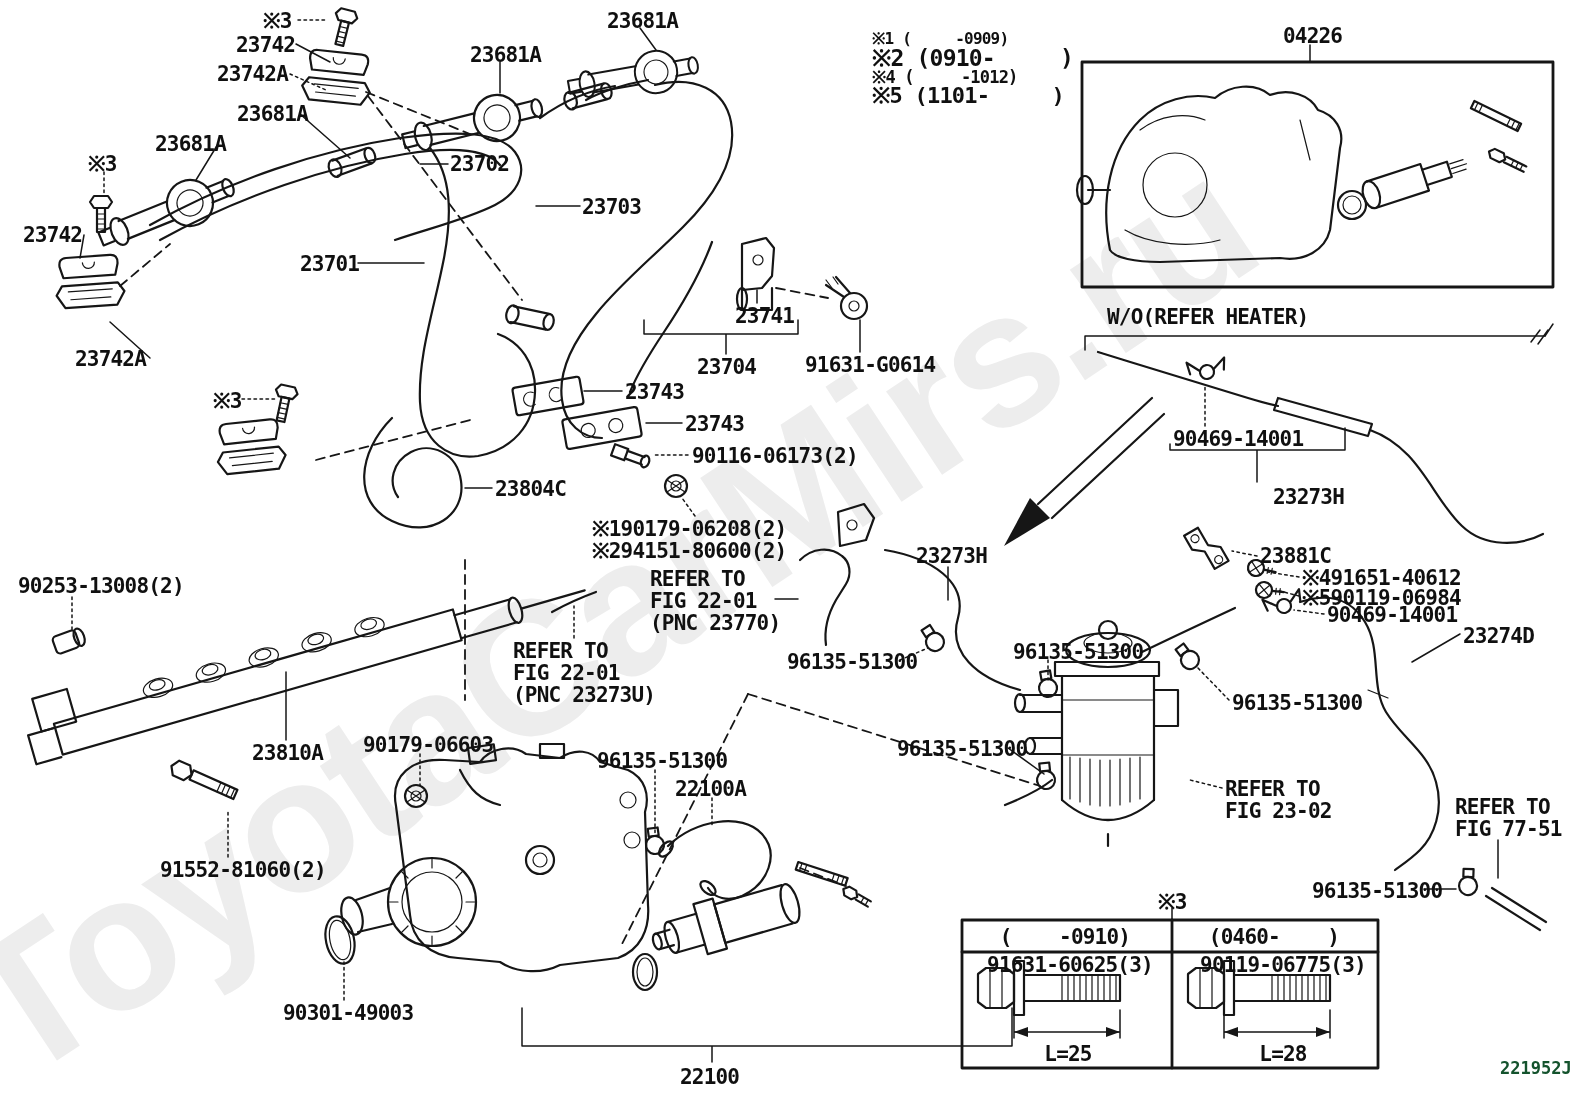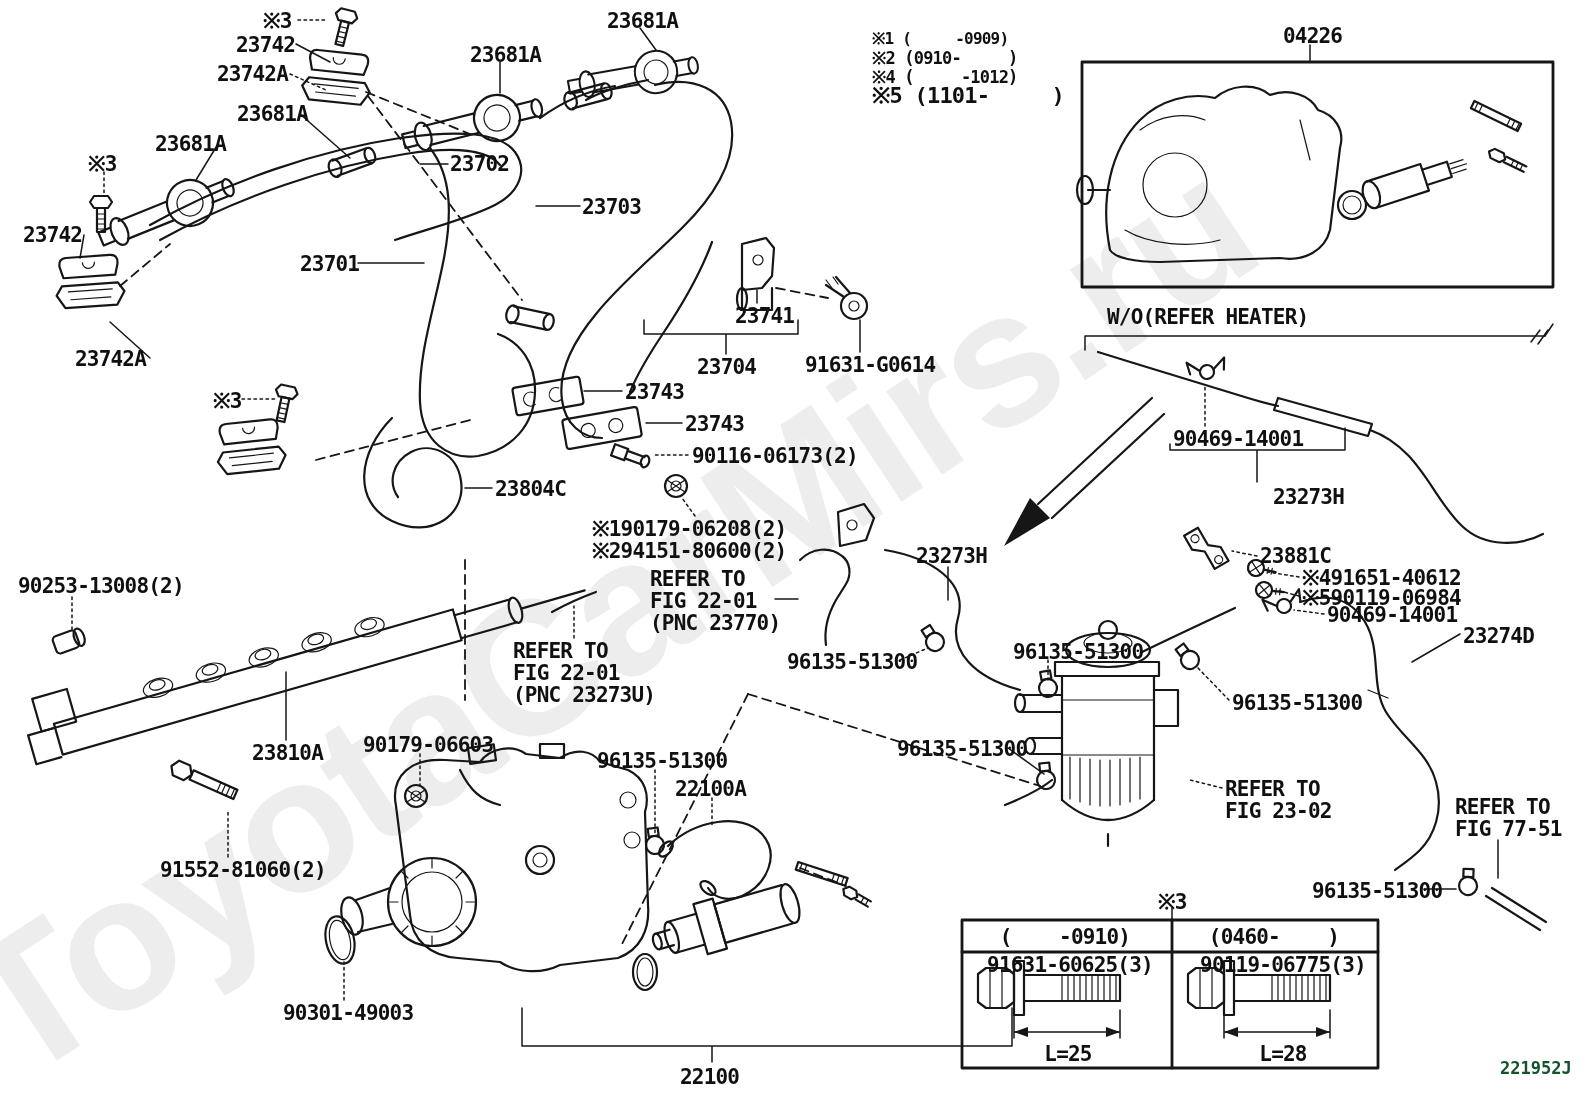--- a/index.html
+++ b/index.html
@@ -430,21 +430,21 @@
 (PNC 23273U)</div>
       <div class="plabel" style="left: 252px; top: 742px;">23810A</div>
       <div class="plabel" style="left: 363px; top: 734px;">90179-06603</div>
       <div class="plabel" style="left: 160px; top: 859px;">91552-81060(2)</div>
       <div class="plabel" style="left: 283px; top: 1002px;">90301-49003</div>
       <div class="plabel" style="left: 597px; top: 750px;">96135-51300</div>
       <div class="plabel" style="left: 675px; top: 778px;">22100A</div>
       <div class="plabel" style="left: 658px; top: 1066px; margin-left: 22px;">22100</div>
       <div class="plabel" style="left: 897px; top: 738px;">96135-51300</div>
       <div class="plabel" style="left: 872px; top: 28px; font-size: 16px;">※1 (     -0909)</div>
-      <div class="plabel" style="left: 872px; top: 47px; font-size: 17px;">※2 (0910-     )</div>
+      <div class="plabel" style="left: 872px; top: 47px; font-size: 23px;">※2 (0910-     )</div>
       <div class="plabel" style="left: 872px; top: 66px; font-size: 17px;">※4 (     -1012)</div>
       <div class="plabel" style="left: 872px; top: 85px; font-size: 22px;">※5 (1101-     )</div>
       <div class="plabel" style="left: 1283px; top: 25px;">04226</div>
       <div class="plabel" style="left: 1107px; top: 306px;">W/O(REFER HEATER)</div>
       <div class="plabel" style="left: 1173px; top: 428px;">90469-14001</div>
       <div class="plabel" style="left: 1273px; top: 486px;">23273H</div>
       <div class="plabel" style="left: 1260px; top: 545px;">23881C</div>
       <div class="plabel" style="left: 1302px; top: 567px;">※491651-40612</div>
       <div class="plabel" style="left: 1302px; top: 587px;">※590119-06984</div>
       <div class="plabel" style="left: 1327px; top: 604px;">90469-14001</div>

